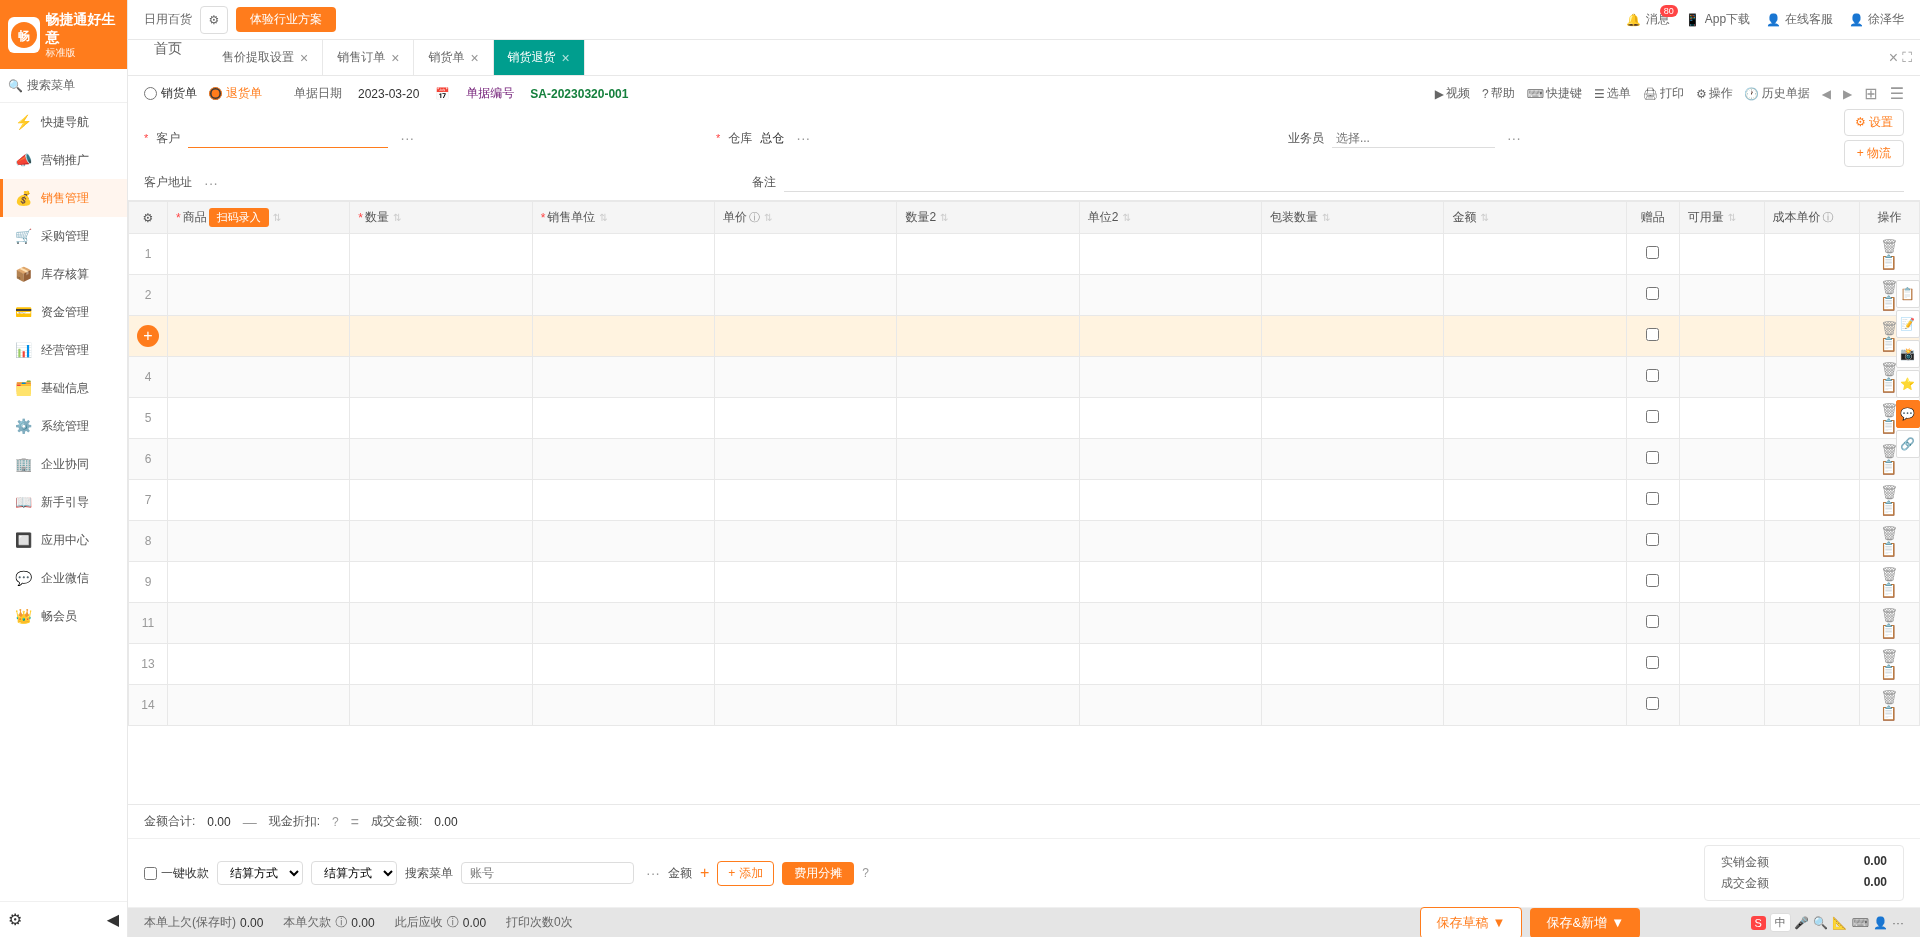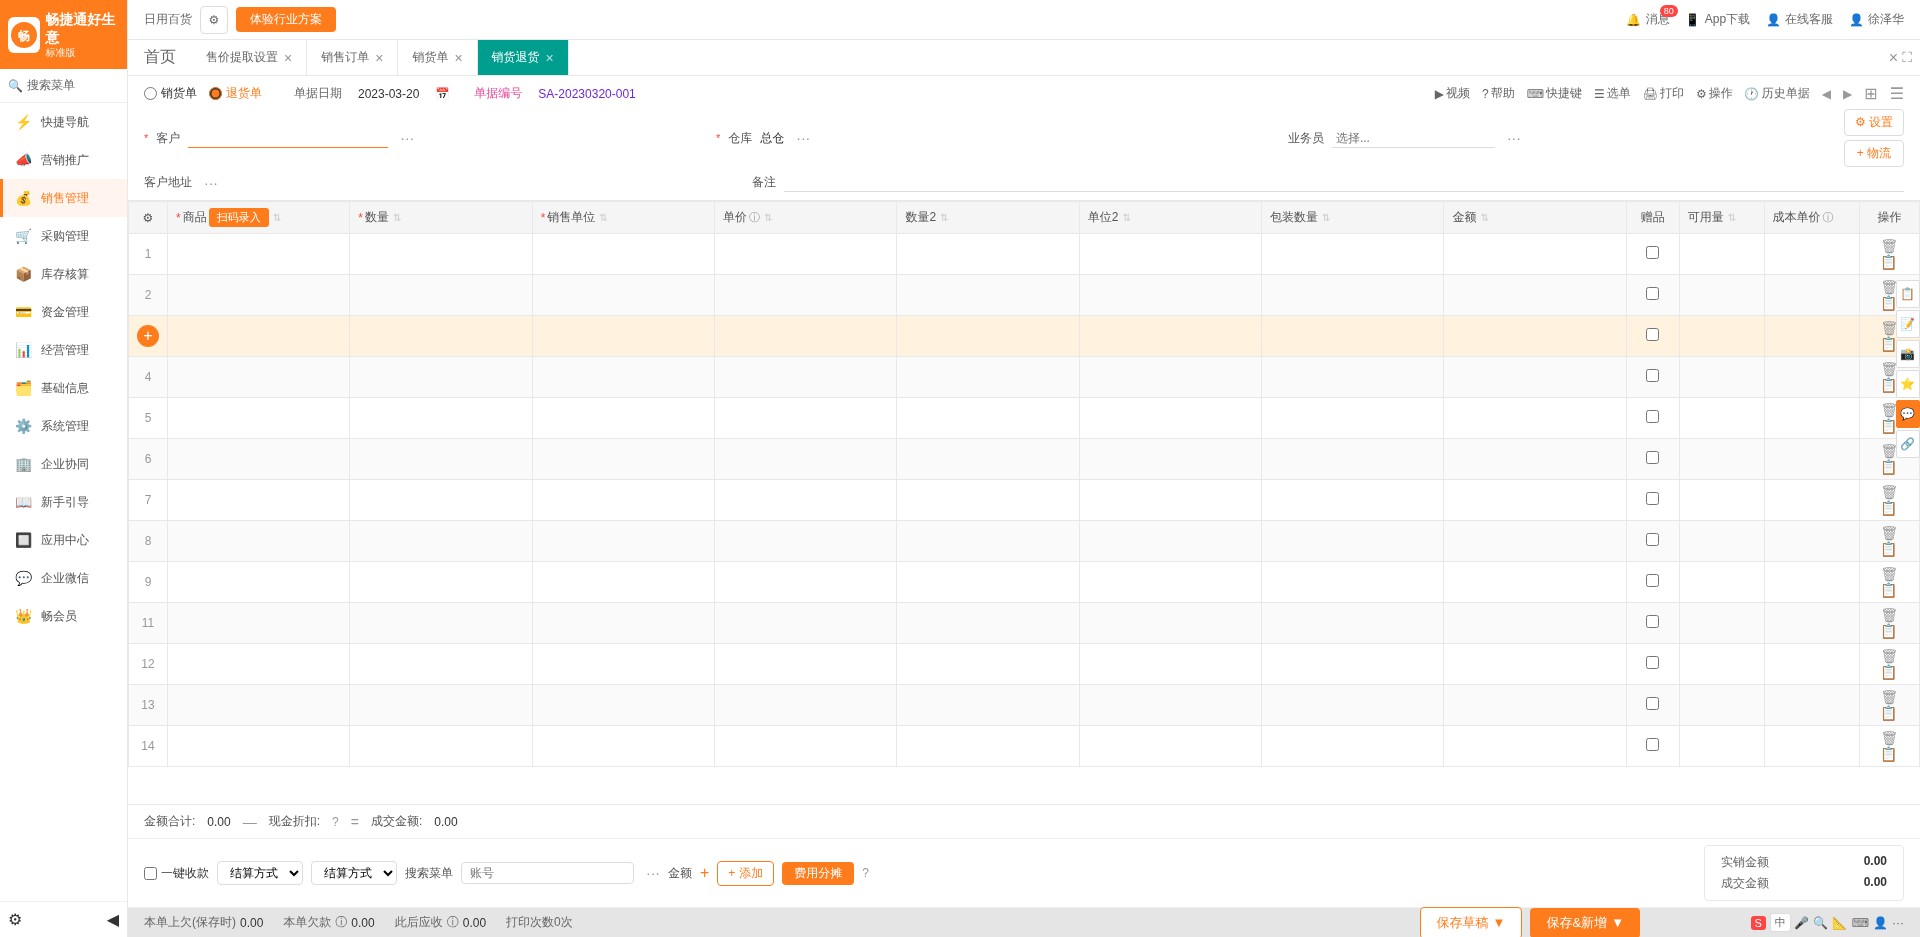--- a/index.html
+++ b/index.html
@@ -37,21 +37,21 @@
     .top-navbar-right { display: flex; align-items: center; gap: 16px; font-size: 12px; color: #666; }
     .top-right-item { display: flex; align-items: center; gap: 4px; cursor: pointer; }
     .notification-badge { position: relative; }
     .badge-count { background: #ff4444; color: #fff; font-size: 9px; border-radius: 8px; padding: 1px 4px; position: absolute; top: -6px; right: -8px; }
 
     
     .tabs-bar { background: #fff; border-bottom: 1px solid #e8e8e8; display: flex; align-items: stretch; padding-left: 0; height: 36px; }
     .tab-item { display: flex; align-items: center; padding: 0 14px; font-size: 12px; cursor: pointer; color: #666; border-right: 1px solid #e8e8e8; white-space: nowrap; gap: 6px; }
     .tab-item.active { background: #00b0a0; color: #fff; }
     .tab-close { font-size: 14px; line-height: 1; opacity: 0.7; }
-    .tab-first { padding: 0 16px; font-size: 16px; color: #666; display: flex; align-items: center; cursor: pointer; }
+    .tab-first { padding: 0 26px; font-size: 14px; color: #666; display: flex; align-items: flex-start; cursor: pointer; }
     .tabs-end { margin-left: auto; display: flex; align-items: center; gap: 4px; padding-right: 8px; }
     .tabs-end button { border: none; background: none; font-size: 14px; cursor: pointer; color: #666; }
     .form-input { border: none; border-bottom: 1px solid #ddd; padding: 2px 4px; font-size: 12px; min-width: 160px; outline: none; color: #333; }
     .form-dots { color: #999; font-size: 14px; margin-left: 4px; cursor: pointer; }
     .radio-group { display: flex; align-items: center; gap: 12px; }
     .radio-item { display: flex; align-items: center; gap: 4px; cursor: pointer; }
     .radio-item input[type="radio"] { accent-color: #ff7c1c; }
     .right-action-btn { border: 1px solid #ddd; background: #fff; border-radius: 4px; padding: 4px 10px; font-size: 12px; color: #ff7c1c; cursor: pointer; white-space: nowrap; }
     .data-table { width: 100%; border-collapse: collapse; font-size: 12px; }
     .data-table th { background: #f5f5f5; border: 1px solid #e8e8e8; padding: 6px 8px; text-align: left; white-space: nowrap; font-weight: normal; color: #555; position: sticky; top: 0; z-index: 10; }
@@ -240,22 +240,22 @@
           <span>销货单</span>
         </label>
         <label class="radio-item" style="color:#ff7c1c;">
           <input type="radio" name="doctype" checked="" style="">
           <span>退货单</span>
         </label>
       </div>
       <span style="color:#666; margin-left:16px;">单据日期</span>
       <span style="color:#333;">2023-03-20</span>
       <span style="cursor:pointer; color:#999;">📅</span>
-      <span style="color:#ec4899; margin-left:8px;">单据编号</span>
-      <span style="color:#6d28d9;">SA-20230320-001</span>
+      <span style="color:#701a75; ">单据编号</span>
+      <span style="color:#15803d;font-weight:bold;">SA-20230320-001</span>
 
       <div style="margin-left:auto; display:flex; align-items:center; gap:12px;">
         <span style="color:#666; cursor:pointer; font-size:12px; display:flex; align-items:center; gap:2px;">
           <span>▶</span>
           <span>视频</span>
         </span>
         <span style="color:#666; cursor:pointer; font-size:12px; display:flex; align-items:center; gap:2px;">
           <span>?</span>
           <span>帮助</span>
         </span>
@@ -556,35 +556,20 @@
             <td></td>
             <td></td>
             <td></td>
             <td></td>
             <td class="checkbox-cell"><input type="checkbox" style=""></td>
             <td></td>
             <td></td>
             <td class="col-actions"><span class="action-icon">🗑</span><span class="action-icon">📋</span></td>
           </tr>
         <tr>
-            <td class="row-num">12</td>
-            <td></td>
-            <td></td>
-            <td></td>
-            <td></td>
-            <td></td>
-            <td></td>
-            <td></td>
-            <td></td>
-            <td class="checkbox-cell"><input type="checkbox" style=""></td>
-            <td></td>
-            <td></td>
-            <td class="col-actions"><span class="action-icon">🗑</span><span class="action-icon">📋</span></td>
-          </tr>
-        <tr>
             <td class="row-num">13</td>
             <td></td>
             <td></td>
             <td></td>
             <td></td>
             <td></td>
             <td></td>
             <td></td>
             <td></td>
             <td class="checkbox-cell"><input type="checkbox" style=""></td>

